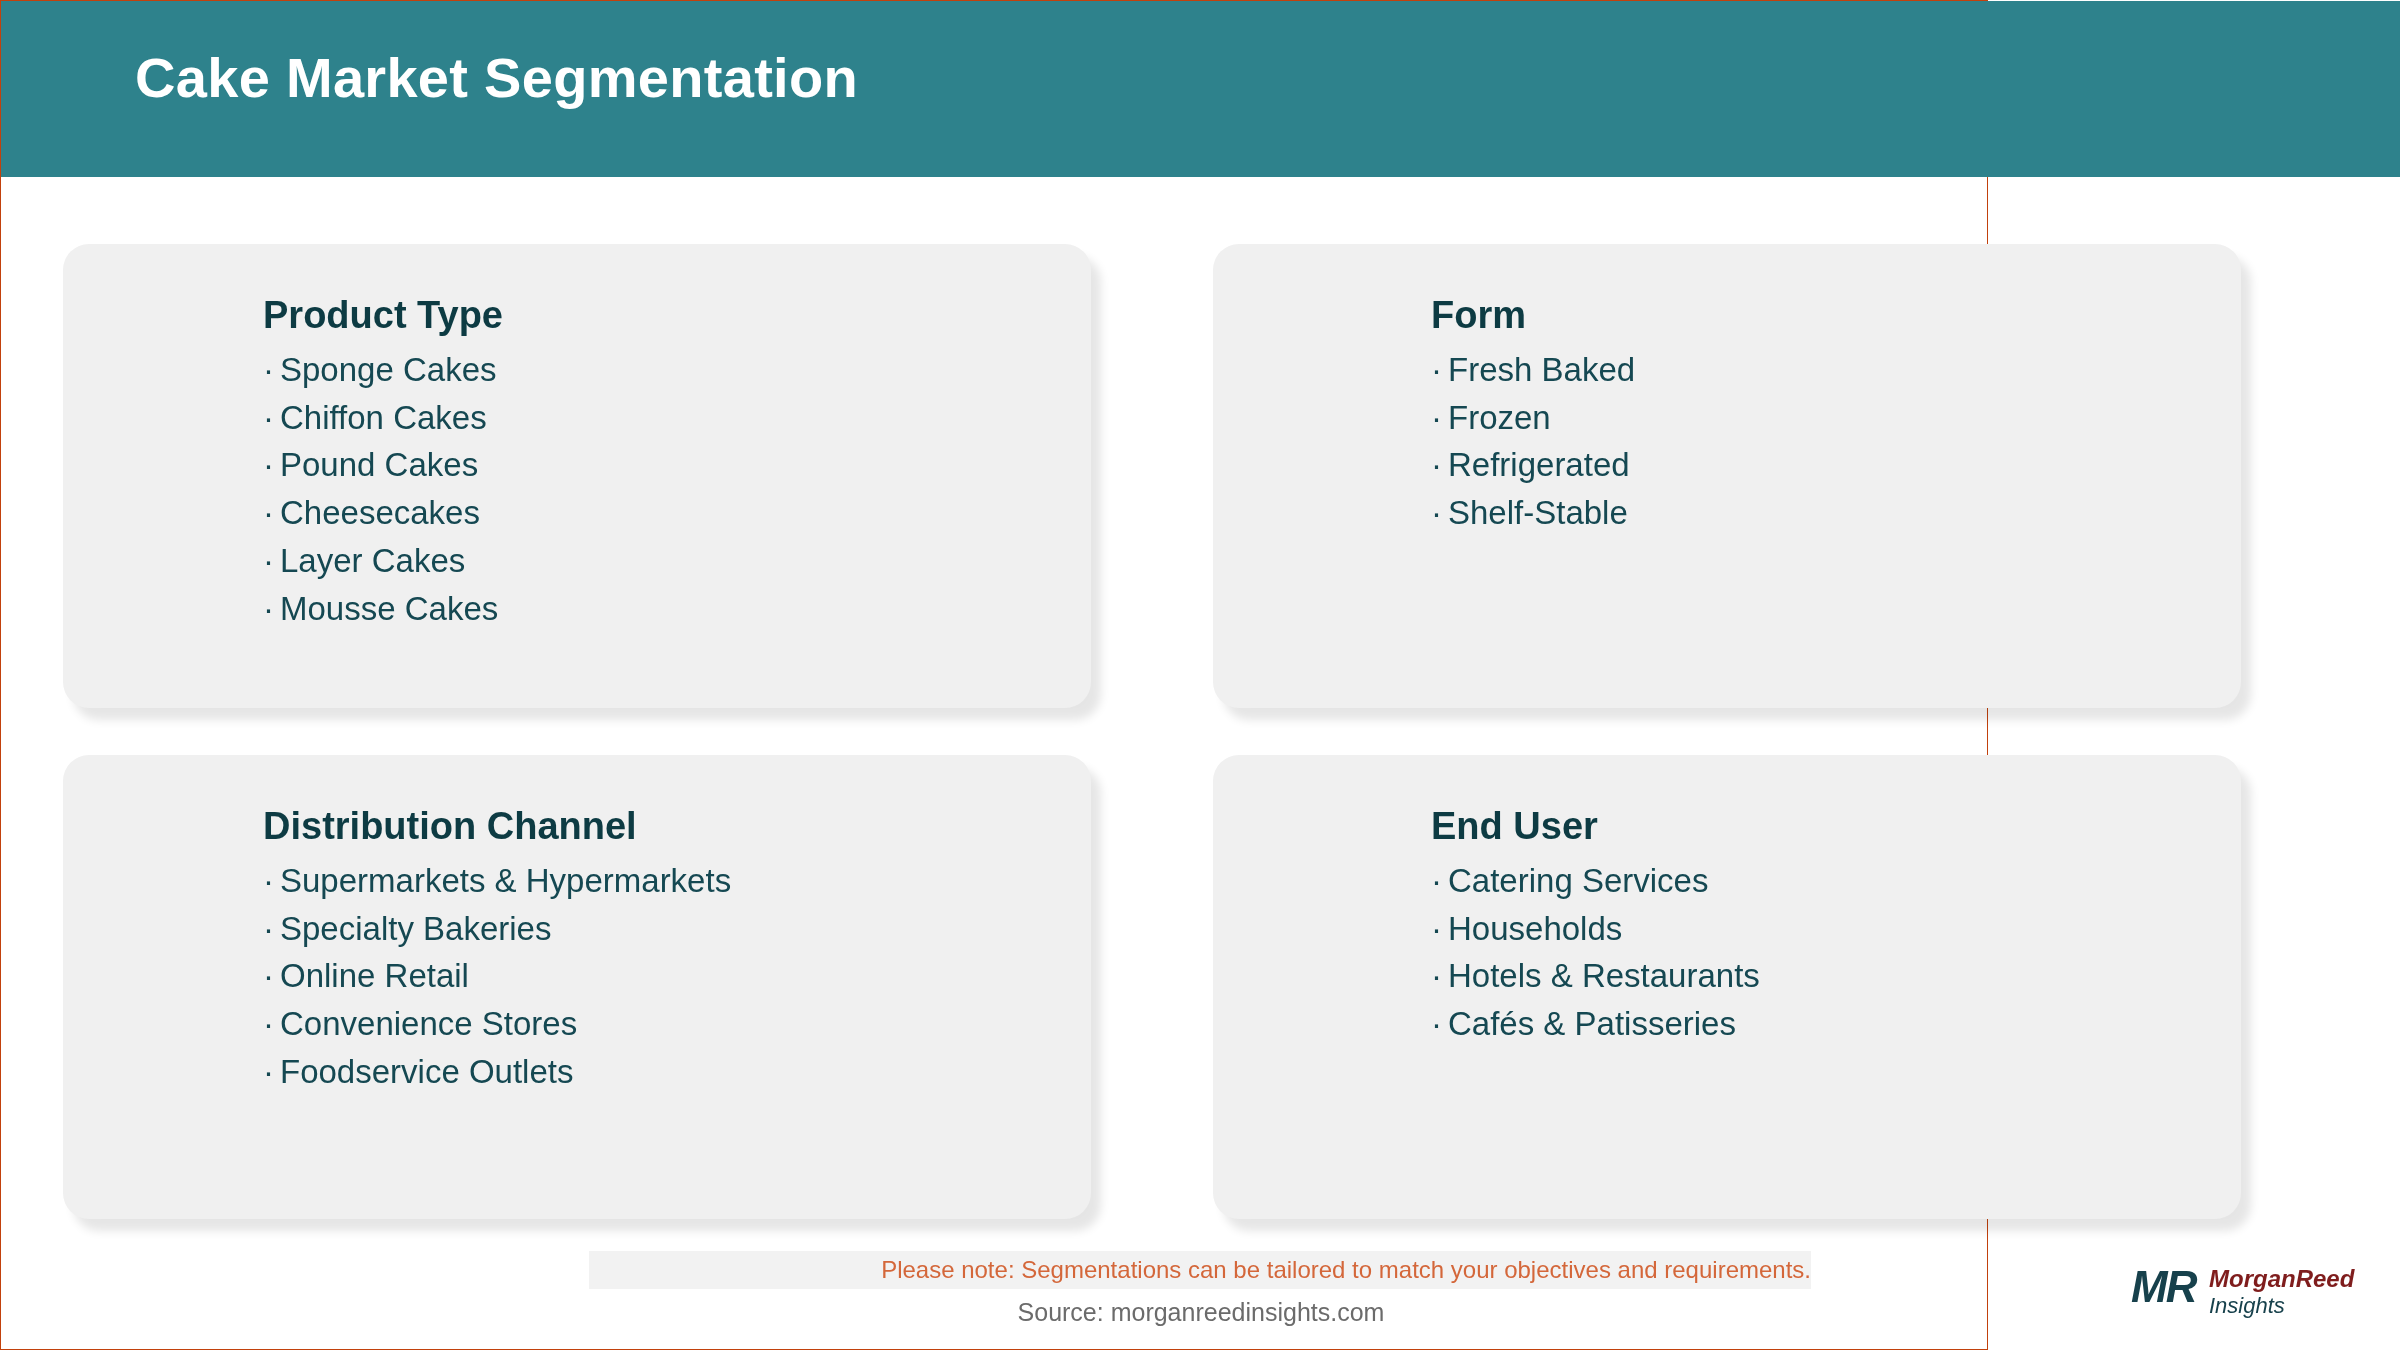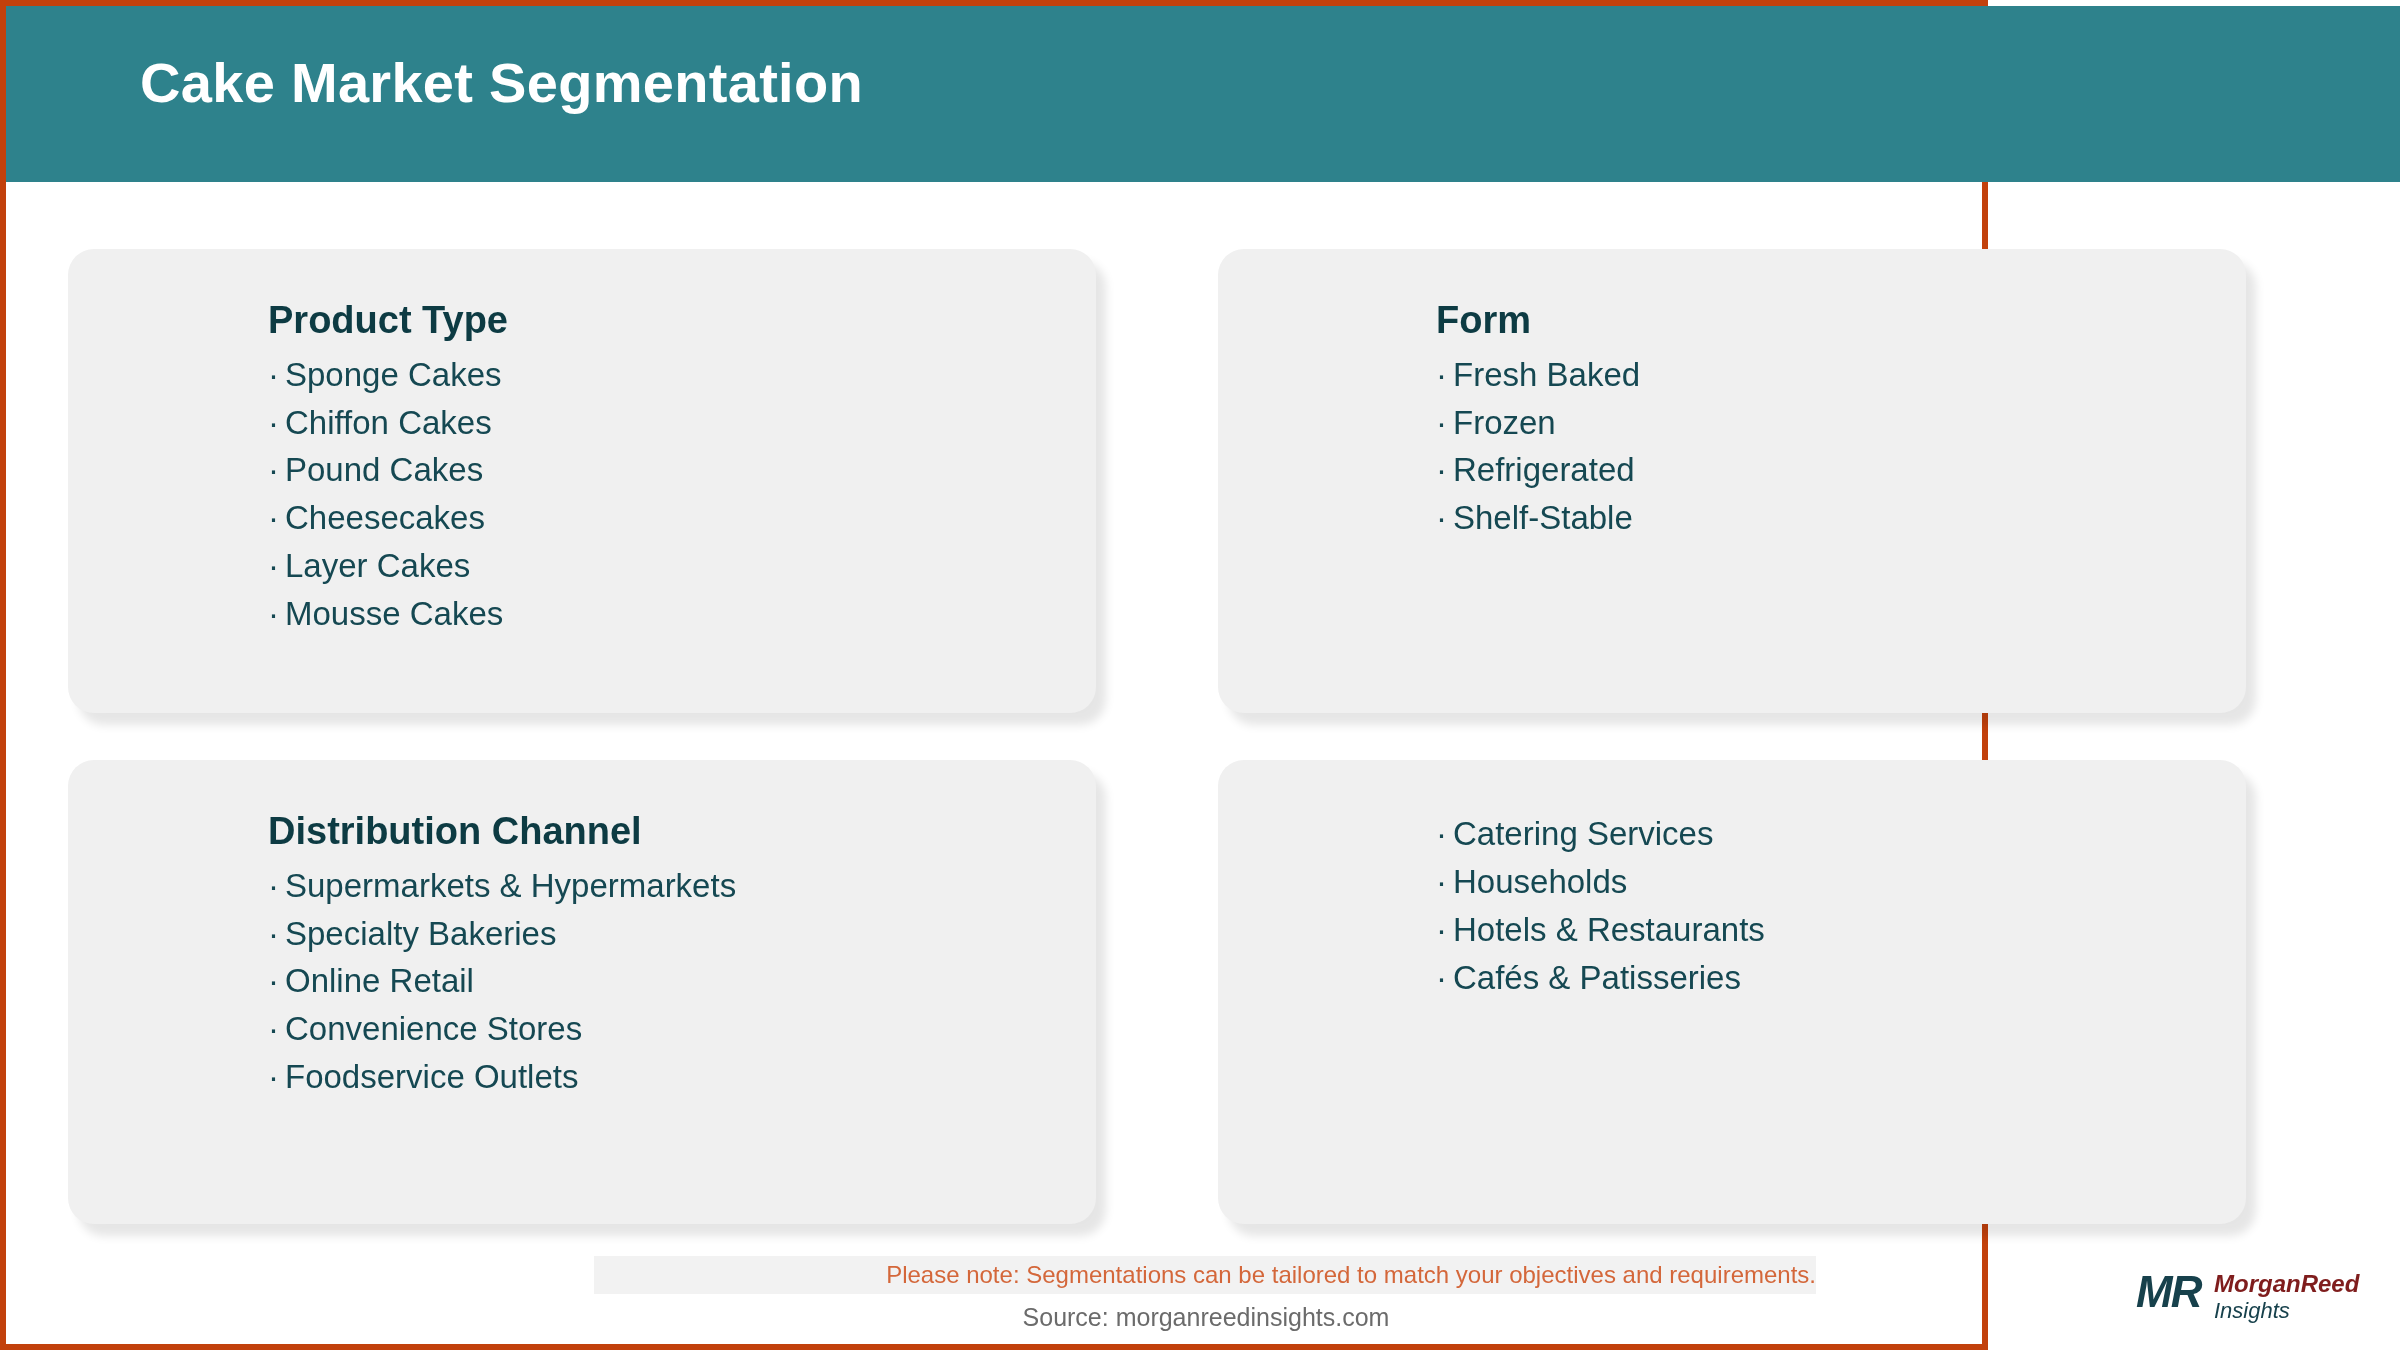--- a/index.html
+++ b/index.html
@@ -12,21 +12,21 @@
     background: #ffffff;
     font-family: "Liberation Sans", sans-serif;
     overflow: hidden;
   }
   .slide {
     position: relative;
     width: 1988px;
     height: 1350px;
     background: #ffffff;
     box-sizing: border-box;
-    border: 6px solid #c2410c;
+    border: 1px solid #c2410c;
   }
   .header-bar {
     position: absolute;
     left: 0;
     top: 0;
     width: 2400px;
     height: 176px;
     background: #2e828c;
   }
   .header-title {
@@ -194,20 +194,21 @@
           <li><span class="bullet-dot">·</span><span>Specialty Bakeries</span></li>
           <li><span class="bullet-dot">·</span><span>Online Retail</span></li>
           <li><span class="bullet-dot">·</span><span>Convenience Stores</span></li>
           <li><span class="bullet-dot">·</span><span>Foodservice Outlets</span></li>
         </ul>
       </div>
     </div>
 
     <div class="card card-4">
       <div class="card-inner">
+        <div class="card-title">End User</div>
         <ul class="card-list">
           <li><span class="bullet-dot">·</span><span>Catering Services</span></li>
           <li><span class="bullet-dot">·</span><span>Households</span></li>
           <li><span class="bullet-dot">·</span><span>Hotels &amp; Restaurants</span></li>
           <li><span class="bullet-dot">·</span><span>Cafés &amp; Patisseries</span></li>
         </ul>
       </div>
     </div>
 
   </div>

